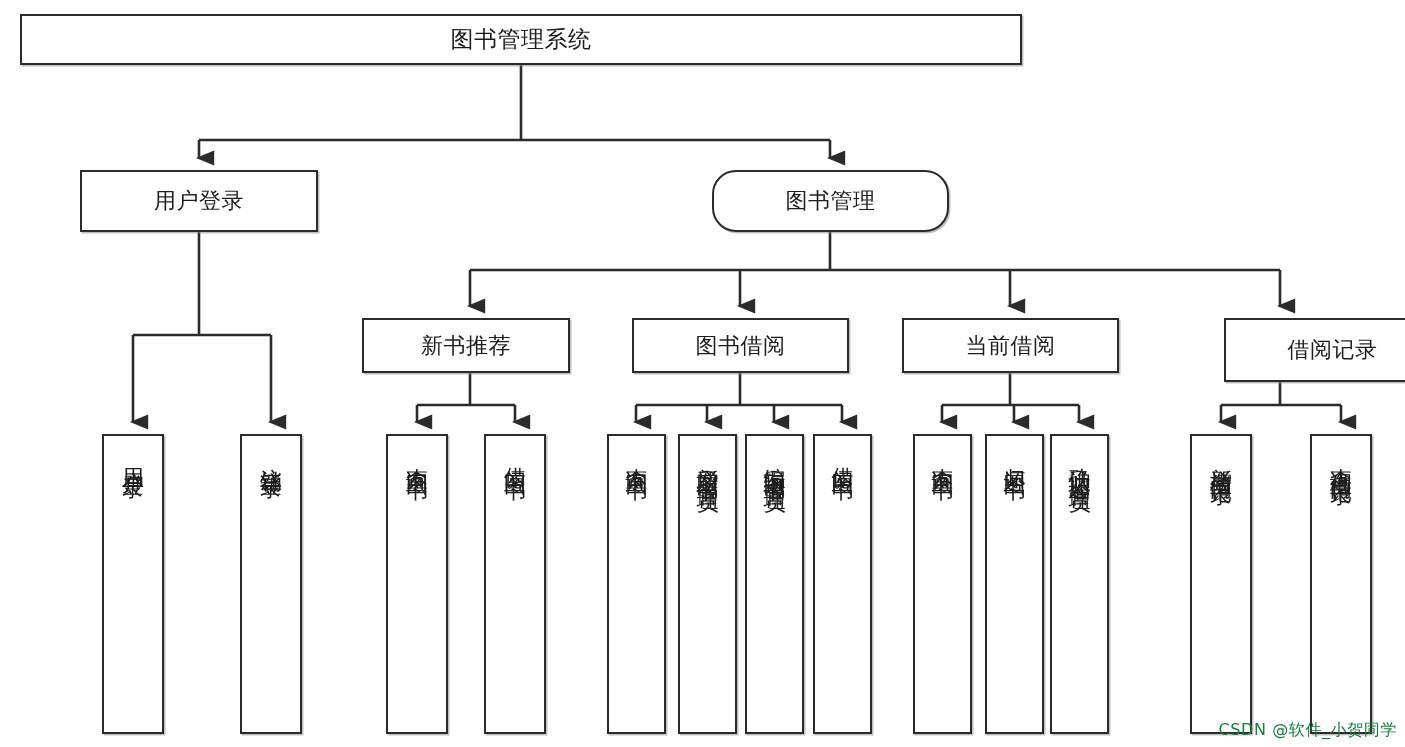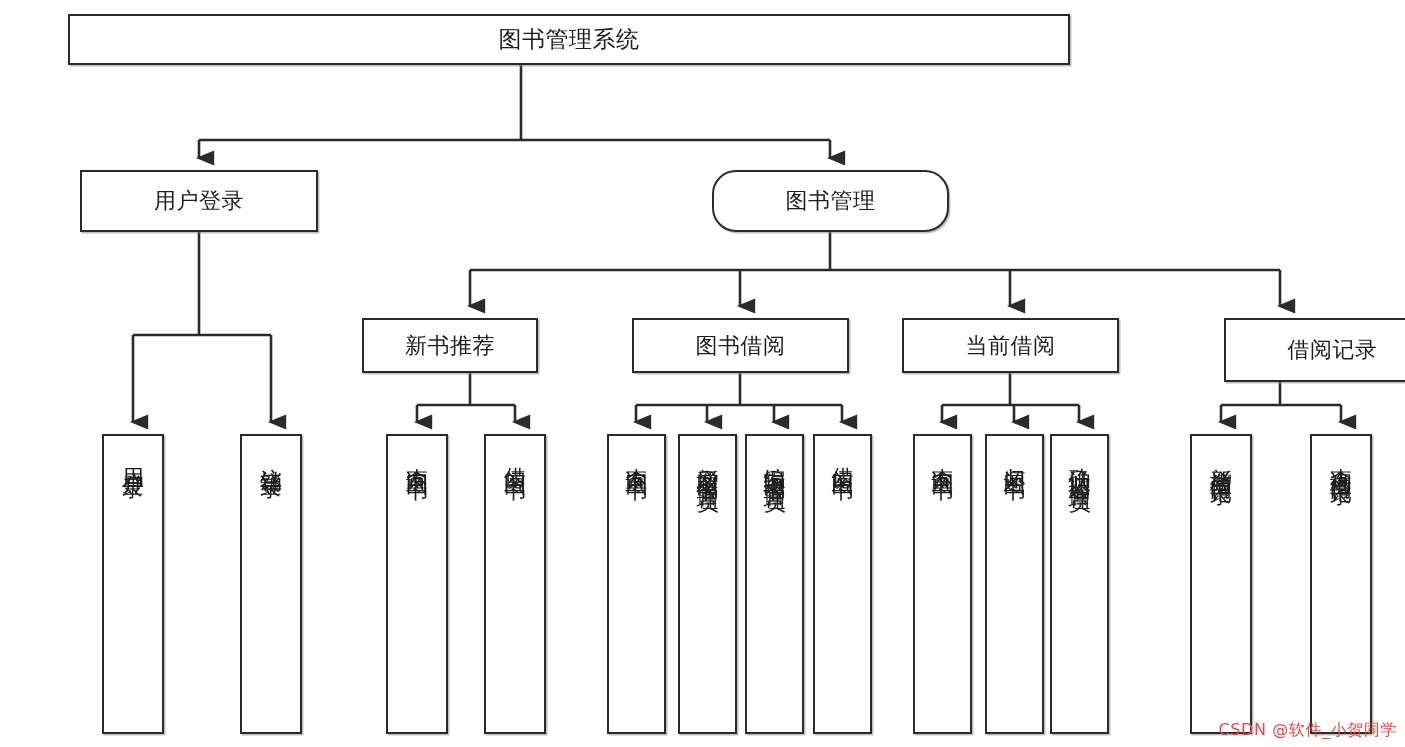--- a/index.html
+++ b/index.html
@@ -59,21 +59,21 @@
     font-size: 22px;
     letter-spacing: 3.5px;
     line-height: 1;
     display: block;
   }
   #watermark {
     position: absolute;
     right: 8px;
     bottom: 6px;
     font-size: 16px;
-    color: #ef4444;
+    color: #15803d;
     letter-spacing: 0.6px;
     white-space: nowrap;
     user-select: none;
   }
 </style>
 </head>
 <body>
 
 <div id="canvas">
 
@@ -120,32 +120,32 @@
       <path d="M 1014 405 L 1014 422" marker-end="url(#arrow)"></path>
       <path d="M 1079 405 L 1079 422" marker-end="url(#arrow)"></path>
 
       <path d="M 1280 373 L 1280 405"></path>
       <path d="M 1221 405 L 1341 405"></path>
       <path d="M 1221 405 L 1221 422" marker-end="url(#arrow)"></path>
       <path d="M 1341 405 L 1341 422" marker-end="url(#arrow)"></path>
     </g>
   </svg>
 
-  <div class="node root horizontal" style="left:20px; top:14px; width:1002px; height:51px;margin-left:48px;">
+  <div class="node root horizontal" style="left:20px; top:14px; width:1002px; height:51px;">
     <span class="label">图书管理系统</span>
   </div>
 
   <div class="node horizontal" style="left:80px; top:170px; width:238px; height:62px;">
     <span class="label">用户登录</span>
   </div>
   <div class="node horizontal" style="left:712px; top:170px; width:237px; height:62px;border-radius:24px;">
     <span class="label">图书管理</span>
   </div>
 
-  <div class="node horizontal" style="left:362px; top:318px; width:176px; height:55px;">
+  <div class="node horizontal" style="left:362px; top:318px; width:208px; height:55px;">
     <span class="label">新书推荐</span>
   </div>
   <div class="node horizontal" style="left:902px; top:318px; width:217px; height:55px;">
     <span class="label">当前借阅</span>
   </div>
   <div class="node horizontal" style="left:632px; top:318px; width:217px; height:55px;">
     <span class="label">图书借阅</span>
   </div>
   <div class="node horizontal" style="left:1224px; top:318px; width:217px; height:64px;">
     <span class="label">借阅记录</span>

